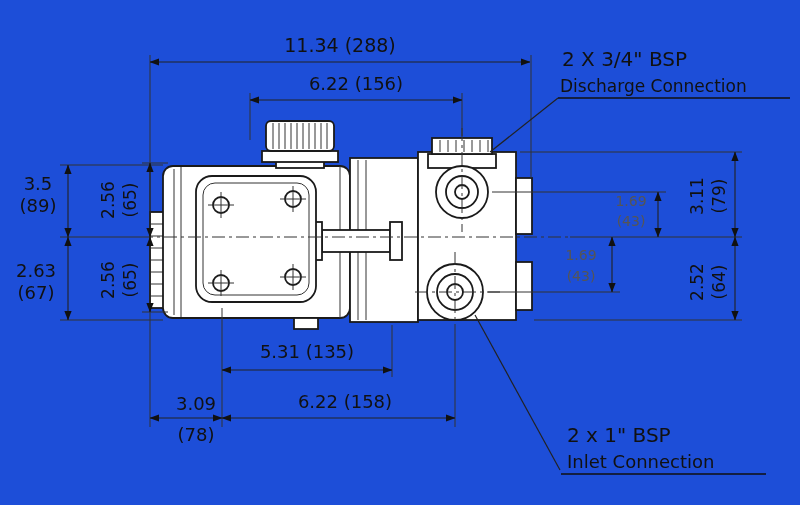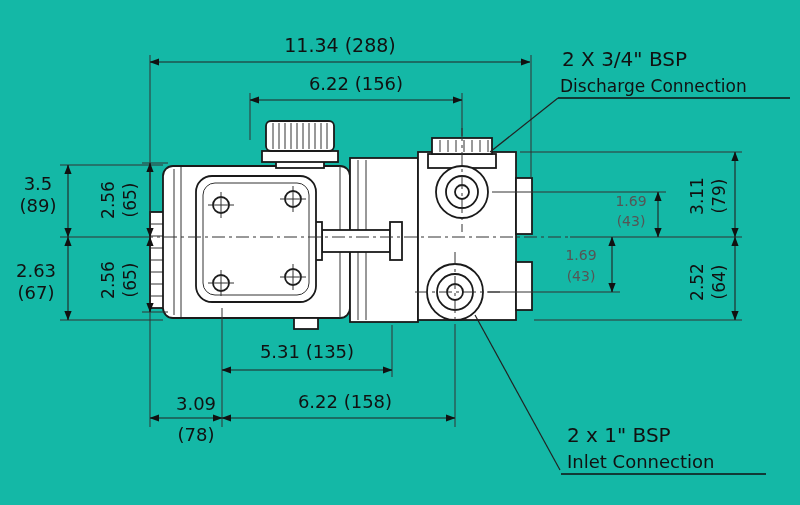--- a/index.html
+++ b/index.html
@@ -1,16 +1,16 @@
 <!DOCTYPE html>
 <html><head>
 <meta charset="utf-8">
 <style>
   html,body{margin:0;padding:0;background:#ffffff;}
-  .stage{position:relative;width:800px;height:505px;background:#14b8a6;overflow:hidden;}
+  .stage{position:relative;width:800px;height:505px;background:#1d4ed8;overflow:hidden;}
   svg text{font-family:"DejaVu Sans","Liberation Sans",sans-serif;fill:#111;}
   .t20{font-size:20px}
   .t19{font-size:19px}
   .t18{font-size:18px}
   .t17{font-size:17px}
   .t14{font-size:14px;fill:#555}
   .objf{stroke:#1a1a1a;stroke-width:1.8;fill:#fff}
   .obj{stroke:#1a1a1a;stroke-width:1.8;fill:none}
   .thin{stroke:#333;stroke-width:1;fill:none}
   .dim{stroke:#222;stroke-width:1.1;fill:none}

